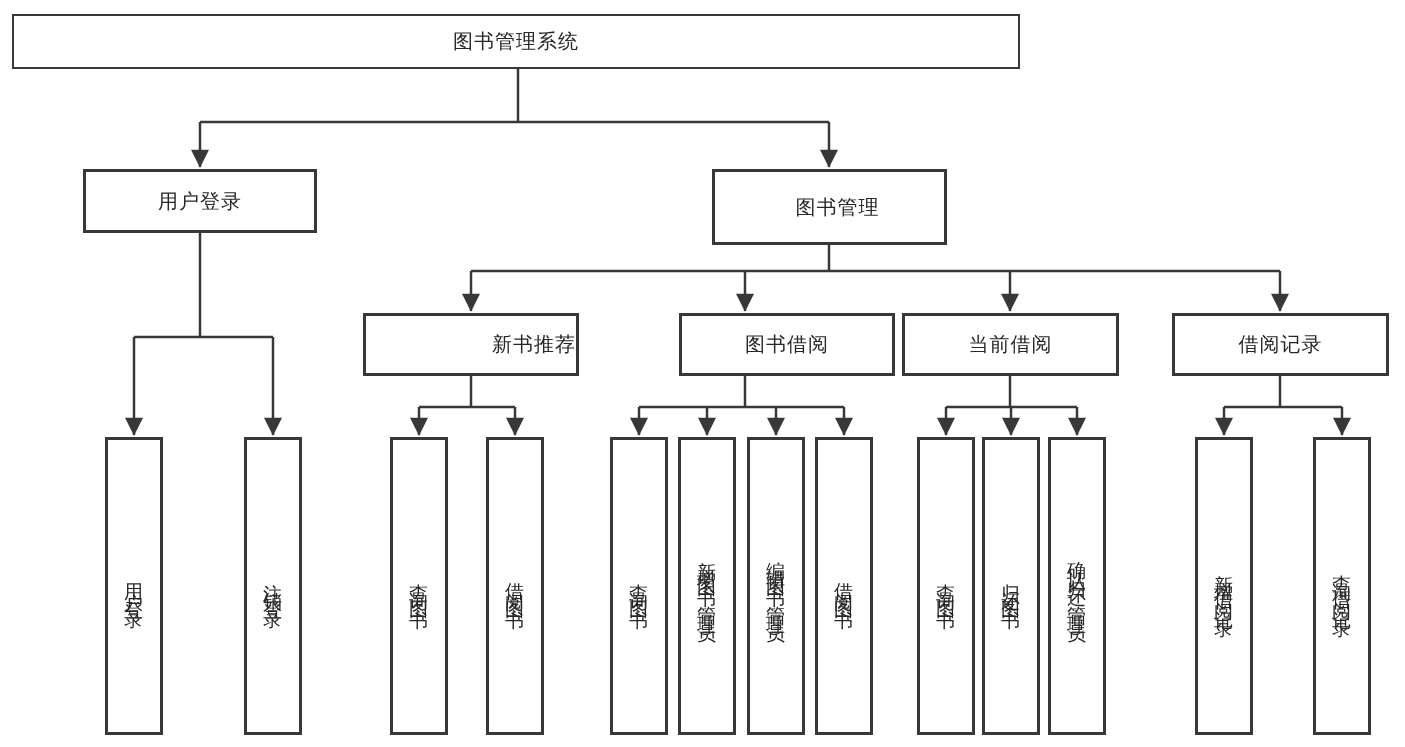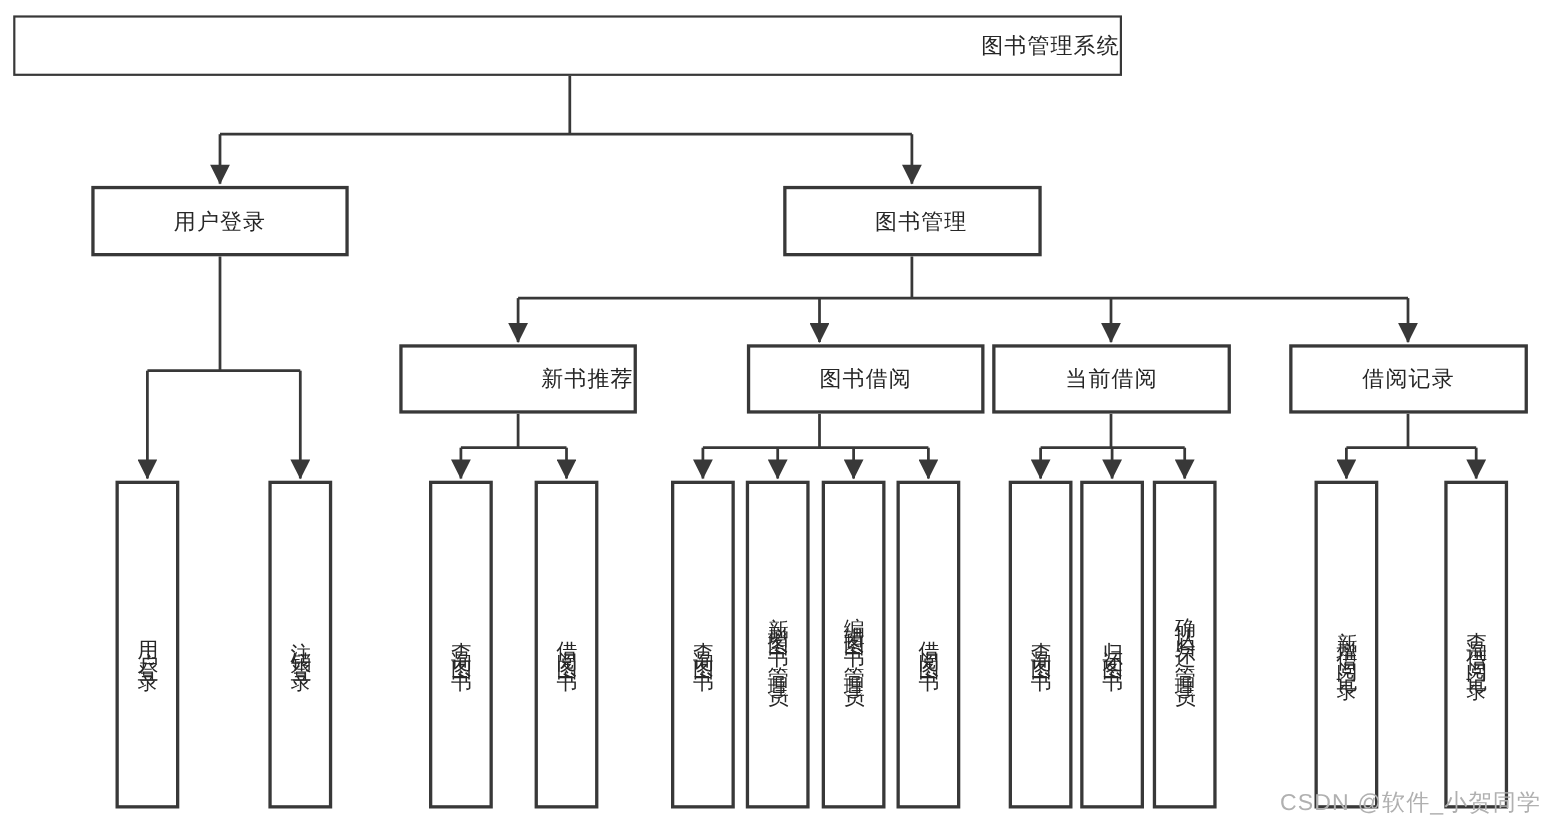--- a/index.html
+++ b/index.html
@@ -7,21 +7,21 @@
   .canvas {
     position:relative; width:1405px; height:747px; background:#ffffff; overflow:hidden;
   }
   .wires { position:absolute; left:0; top:0; z-index:1; }
   .node {
     position:absolute; box-sizing:border-box; background:#ffffff;
     border:3px solid #383838; z-index:2;
     display:flex; align-items:center; justify-content:center;
     color:#262626; font-size:20px; letter-spacing:1px;
   }
-  .node.root { border-width:2px;justify-content:flex-end; }
+  .node.root { border-width:2px; }
   .vnode {
     position:absolute; box-sizing:border-box; background:#ffffff;
     border:3px solid #383838; z-index:2;
     display:flex; align-items:center; justify-content:center;
     color:#262626;
   }
   .vnode .vtext {
     writing-mode:vertical-rl; text-orientation:mixed;
     font-size:19px; letter-spacing:9px; line-height:1;
     white-space:nowrap;
@@ -86,21 +86,21 @@
     </g>
   </svg>
 
   <div class="node root" style="left:12px; top:14px; width:1008px; height:55px;">
     <span>图书管理系统</span>
   </div>
 
   <div class="node" style="left:83px; top:169px; width:234px; height:64px;">
     <span>用户登录</span>
   </div>
-  <div class="node" style="left:712px; top:169px; width:235px; height:64px;padding-left:16px;">
+  <div class="node" style="left:712px; top:169px; width:235px; height:76px;padding-left:16px;">
     <span>图书管理</span>
   </div>
 
   <div class="node" style="left:363px; top:313px; width:216px; height:63px;justify-content:flex-end;">
     <span>新书推荐</span>
   </div>
   <div class="node" style="left:637px; top:313px; width:216px; height:63px;margin-left:42px;">
     <span>图书借阅</span>
   </div>
   <div class="node" style="left:1172px; top:313px; width:217px; height:63px;">
@@ -147,15 +147,14 @@
     <span class="vtext">确认归还（管理员）</span>
   </div>
 
   <div class="vnode" style="left:1195px; top:437px; width:58px; height:298px;">
     <span class="vtext">新增借阅记录</span>
   </div>
   <div class="vnode" style="left:1313px; top:437px; width:58px; height:298px;">
     <span class="vtext">查询借阅记录</span>
   </div>
 
-  <div class="watermark">CSDN @软件_小贺同学</div>
 
 </div>
 
 </body></html>

